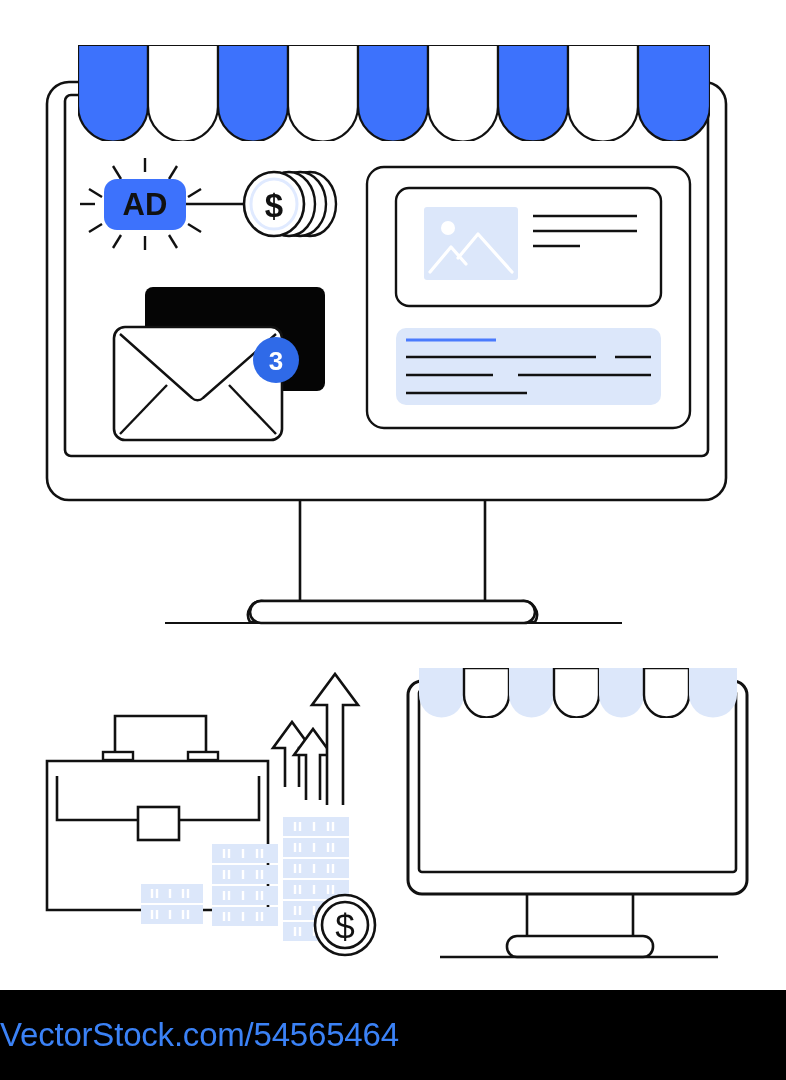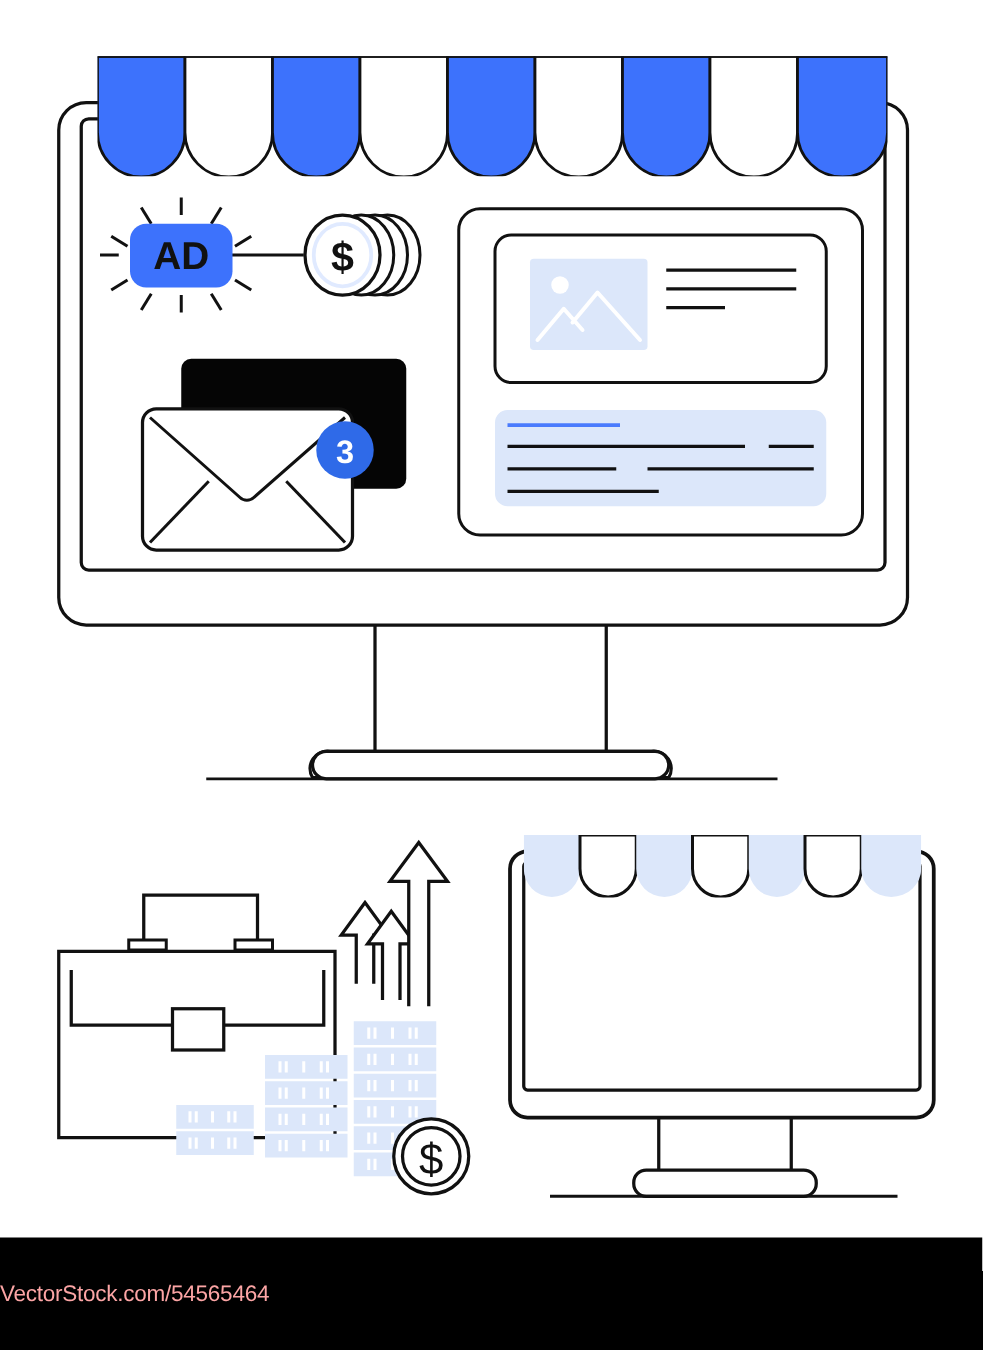--- a/index.html
+++ b/index.html
@@ -37,22 +37,22 @@
   }
   #footer .brand {
     color: #ffffff;
     font-size: 33px;
     font-weight: 700;
     letter-spacing: -0.4px;
     padding-left: 29px;
     white-space: nowrap;
   }
   #footer .url {
-    color: #fca5a5;
-    font-size: 18px;
+    color: #3b82f6;
+    font-size: 33px;
     font-weight: 400;
     letter-spacing: -0.2px;
     padding-right: 30px;
     white-space: nowrap;
   }
 </style>
 </head>
 <body>
 
 <div id="stage">

